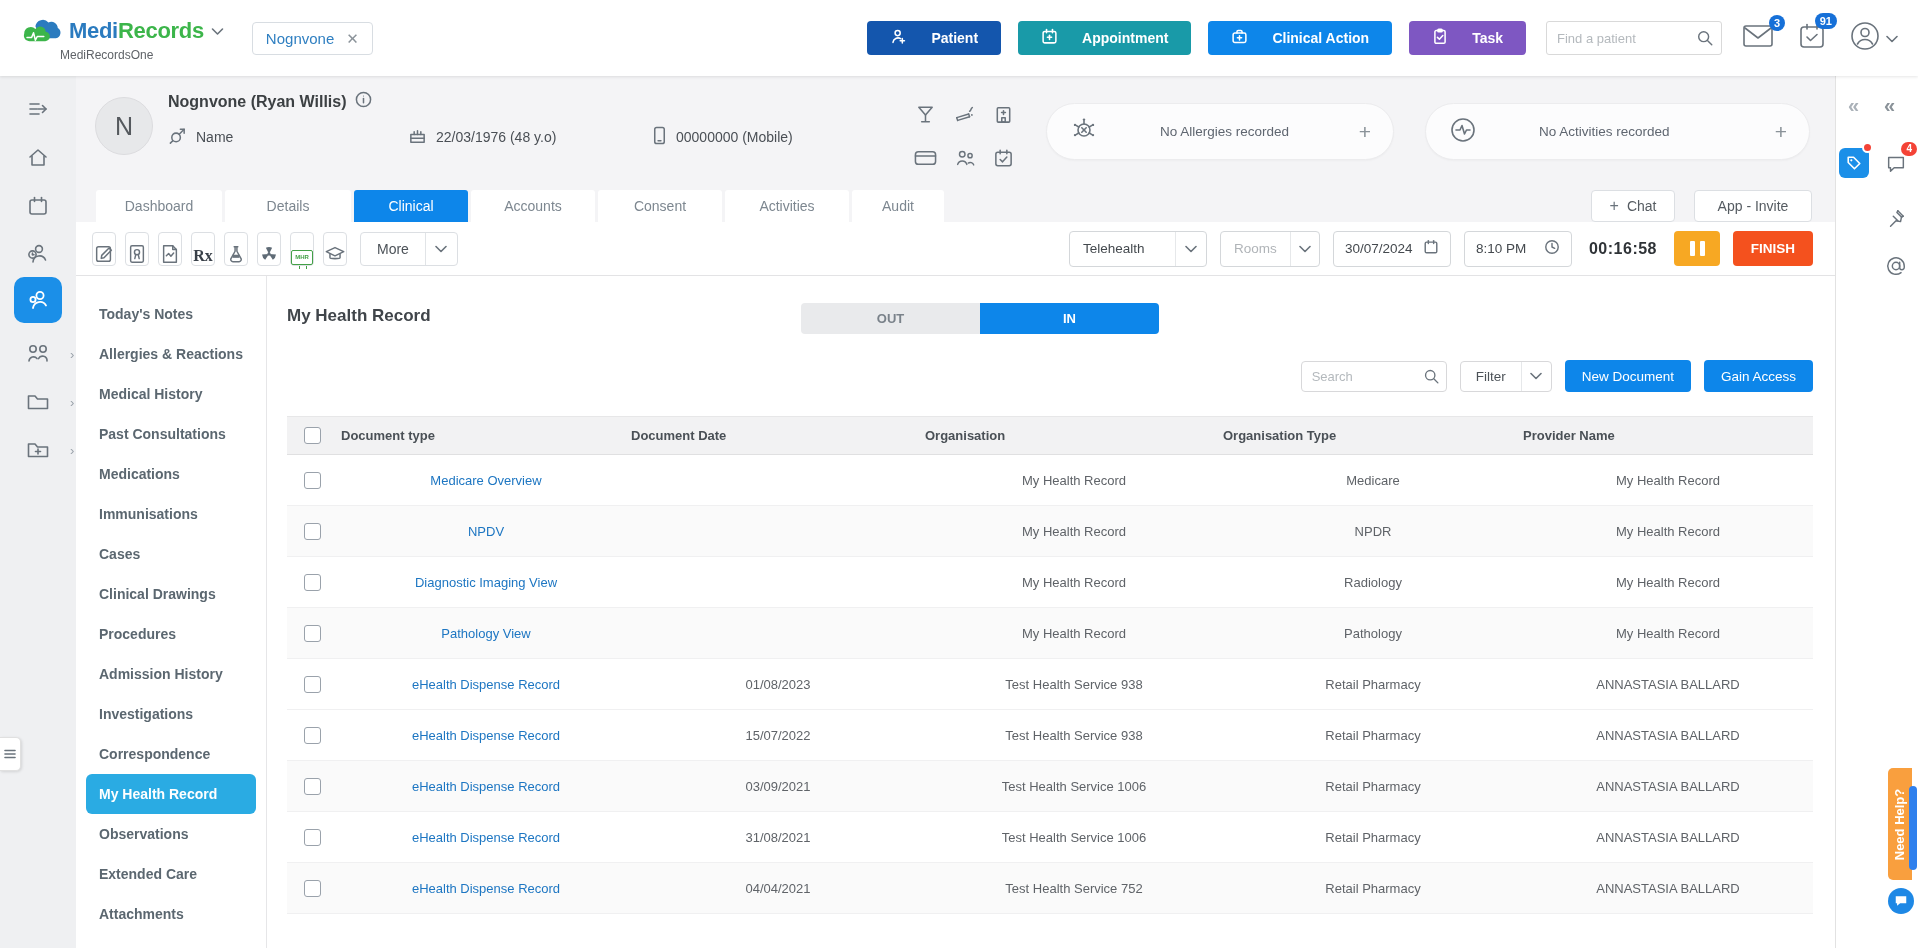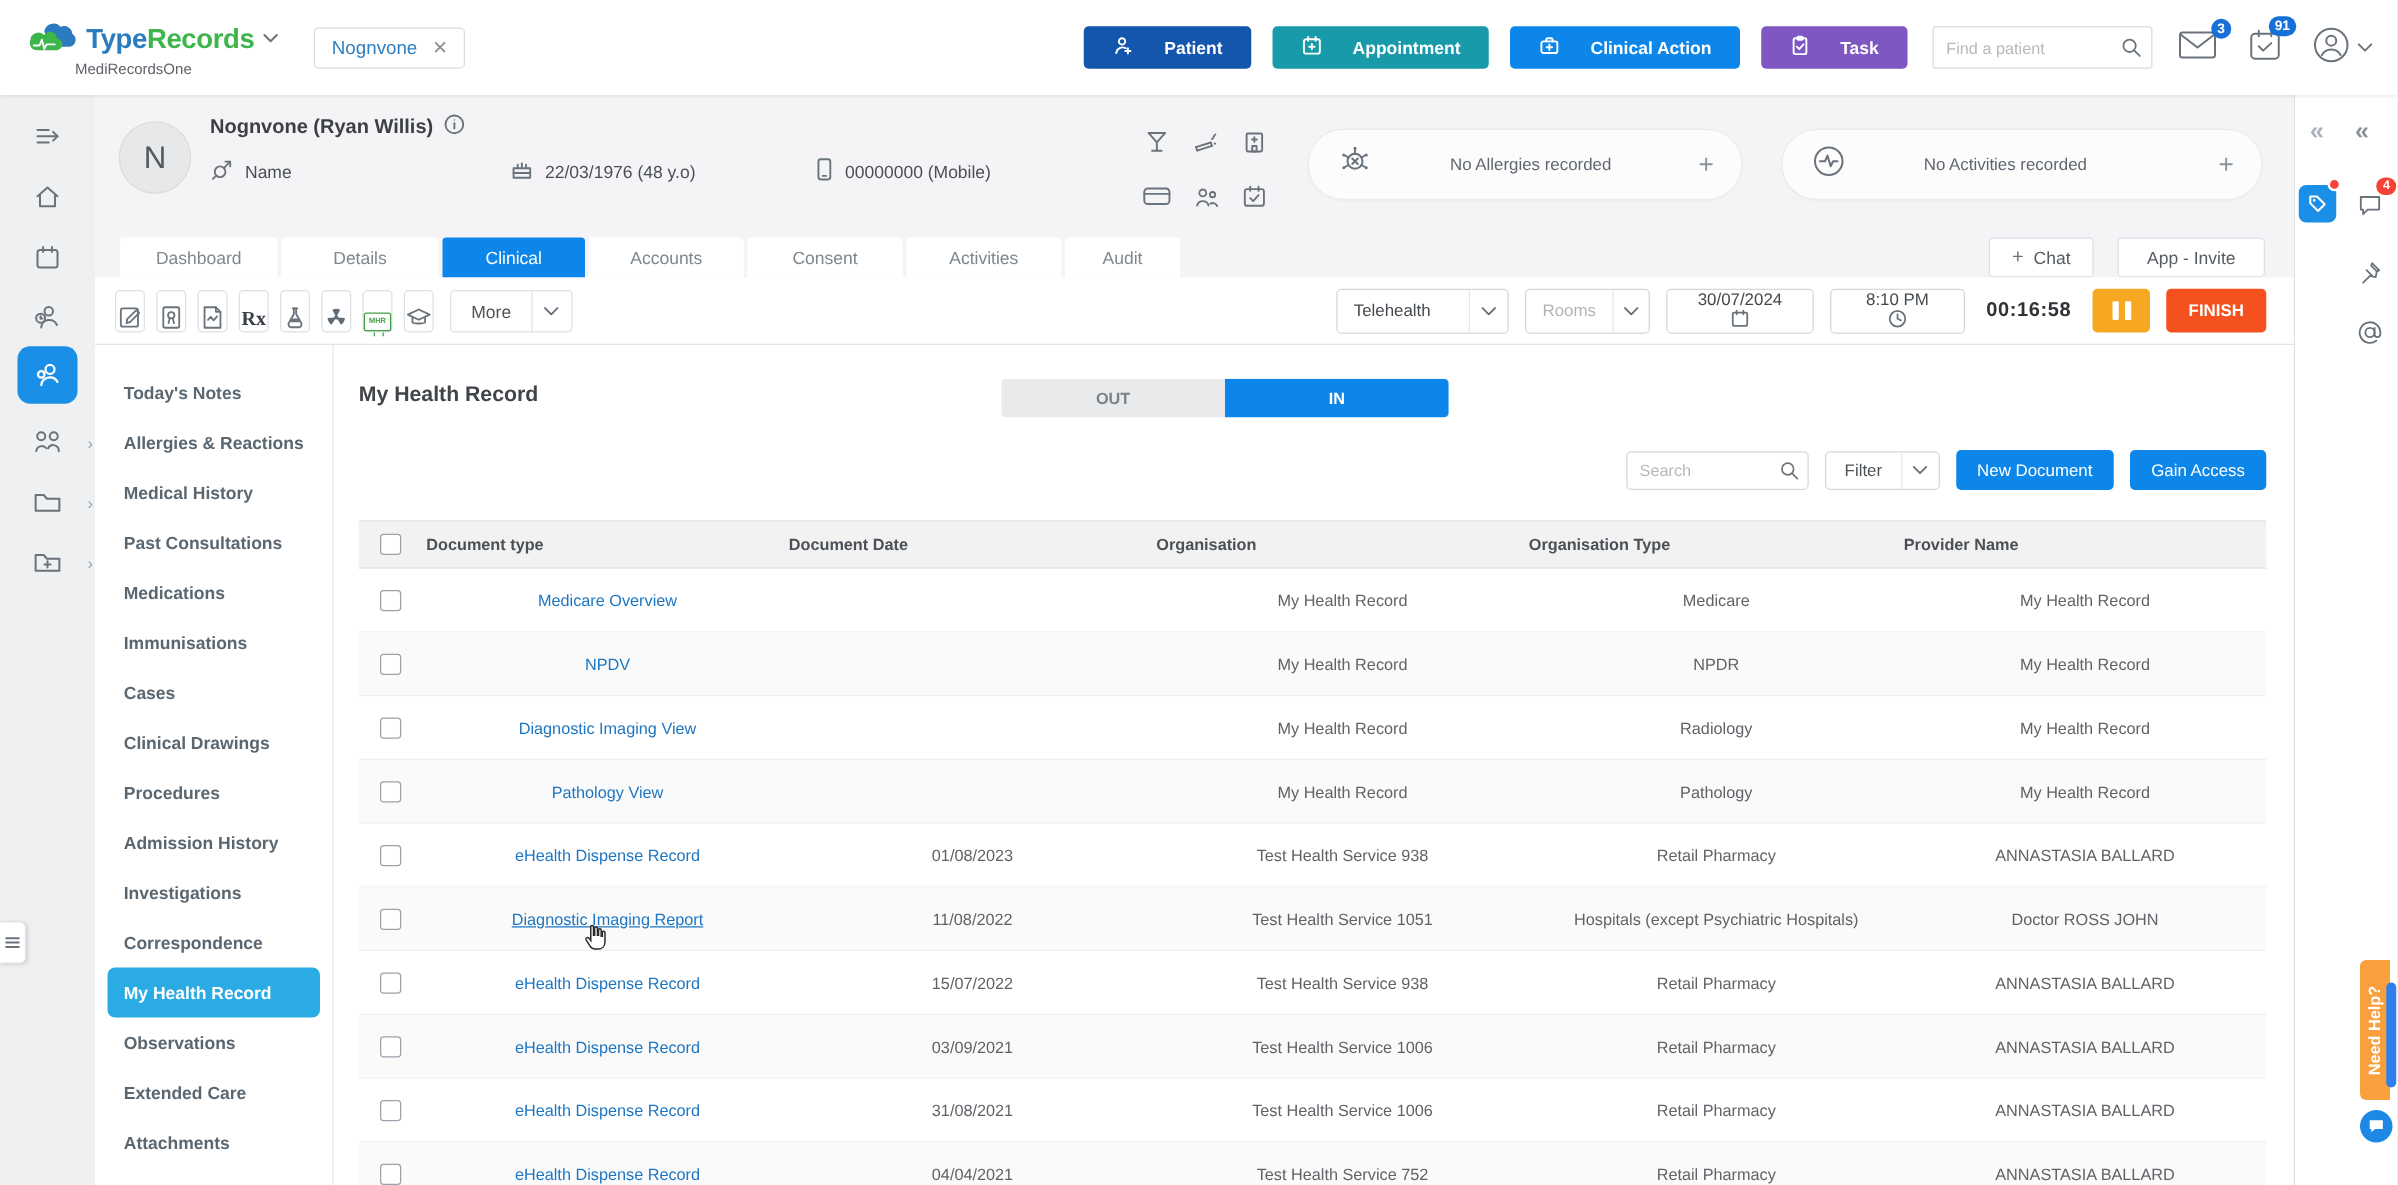--- a/index.html
+++ b/index.html
@@ -68,21 +68,21 @@
   #toolbar { position:absolute; top:222px; left:76px; width:1759px; height:54px; background:#fff; border-bottom:1px solid #e3e3e5; display:flex; align-items:center; padding:0 14px 0 16px; }
   .tool-box { width:24px; height:34px; border:1px solid #dcdfe3; border-radius:4px; background:#fff; display:flex; align-items:flex-end; justify-content:center; margin-right:9px; }
   .more-grp { display:flex; height:34px; border:1px solid #dcdfe3; border-radius:4px; overflow:hidden; margin-left:4px; }
   .more-grp .lbl { padding:0 16px; display:flex; align-items:center; font-size:14px; color:#4c5258; }
   .more-grp .chev { width:32px; border-left:1px solid #e1e4e7; display:flex; align-items:center; justify-content:center; color:#5f6b76; }
   .tool-right { margin-left:auto; display:flex; align-items:center; gap:13px; padding-right:8px; }
   .tselect { display:flex; align-items:center; height:36px; border:1px solid #d4d7da; border-radius:4px; background:#fff; }
   .tselect .lbl { padding:0 13px; font-size:13.5px; color:#44494e; }
   .tselect .lbl.ph { color:#b0b4b8; }
   .tselect .chev { width:31px; height:100%; border-left:1px solid #e6e8ea; display:flex; align-items:center; justify-content:center; color:#5f6b76; }
-  .dtbox { display:flex; align-items:center; justify-content:space-between; height:36px; border:1px solid #d4d7da; border-radius:4px; background:#fff; padding:0 11px; font-size:13.5px; color:#44494e;flex-direction:column; }
+  .dtbox { display:flex; align-items:center; justify-content:space-between; height:36px; border:1px solid #d4d7da; border-radius:4px; background:#fff; padding:0 11px; font-size:13.5px; color:#44494e; }
   .timer { font-size:16px; font-weight:700; color:#2f3337; letter-spacing:.5px; margin:0 4px; }
   .pause-btn { width:46px; height:35px; background:#f7a823; border:none; border-radius:4px; display:flex; align-items:center; justify-content:center; gap:5px; cursor:pointer; }
   .pause-btn i { display:block; width:5px; height:15px; background:#fff; border-radius:1px; }
   .finish-btn { width:80px; height:35px; background:#f4511e; border:none; border-radius:4px; color:#fff; font-weight:700; font-size:13.5px; cursor:pointer; }
 
   
   #content { position:absolute; top:276px; left:76px; width:1759px; bottom:0; background:#fff; display:flex; }
   #sidemenu { width:191px; border-right:1px solid #e6e6e8; padding-top:18px; flex:none; }
   .sm-item { height:40px; line-height:40px; margin:0 10px; padding:0 13px; font-size:14px; font-weight:700; color:#5b6770; border-radius:6px; cursor:pointer; white-space:nowrap; }
   .sm-item.active { background:#2aabe3; color:#fff; }
@@ -128,21 +128,21 @@
   <div id="topbar">
     <div class="brand-wrap">
       <div class="brand-row">
         <span>
           <svg width="42" height="28" viewBox="0 0 44 30">
             <path d="M16 12a8 8 0 0 1 14-4 7 7 0 0 1 10 6 6 6 0 0 1-2 11H22z" fill="#2b7bbf"></path>
             <path d="M4 20a7 7 0 0 1 12-5 6 6 0 0 1 11 3 5 5 0 0 1-1 10H10a6 6 0 0 1-6-8z" fill="#3cb54a"></path>
             <polyline points="7,24 12,24 14,19 16,27 18,23 25,23" fill="none" stroke="#fff" stroke-width="1.6" stroke-linecap="round" stroke-linejoin="round"></polyline>
           </svg>
         </span>
-        <span class="brand-text"><span class="brand-medi">Type</span><span class="brand-records">Records</span></span>
+        <span class="brand-text"><span class="brand-medi">Medi</span><span class="brand-records">Records</span></span>
         <span class="brand-chev">
           <svg width="13" height="9" viewBox="0 0 13 9">
               <polyline points="1.5,2 6.5,7 11.5,2" class="ic"></polyline>
             </svg>
         </span>
       </div>
       <div class="brand-sub">MediRecordsOne</div>
     </div>
 
     <div class="patient-tab">
@@ -664,32 +664,20 @@
             <div class="t-row">
     <div>
                 <div class="cbox"></div>
               </div>
     <div class="cell"><a class="doc-link">eHealth Dispense Record</a></div>
     <div class="cell">01/08/2023</div>
     <div class="cell">Test Health Service 938</div>
     <div class="cell">Retail Pharmacy</div>
     <div class="cell">ANNASTASIA BALLARD</div>
   </div>
-            <div class="t-row alt hover">
-    <div>
-                <div class="cbox"></div>
-              </div>
-    <div class="cell"><a class="doc-link">Diagnostic Imaging Report<span class="cursor-svg"><svg width="22" height="24" viewBox="0 0 24 26">
-                      <path d="M9.5 2.5c.7 0 1.2.5 1.2 1.2V11h1V5c0-.7.5-1.2 1.2-1.2s1.2.5 1.2 1.2v6h1V6.5c0-.7.5-1.1 1.1-1.1.7 0 1.2.4 1.2 1.1V12h1V8.6c0-.6.5-1.1 1.1-1.1.7 0 1.2.5 1.2 1.1v8c0 4-2.5 6.5-6 6.5h-2.3c-2.3 0-4-1.2-5-3L4.3 15c-.4-.7-.1-1.6.6-1.9.6-.3 1.3-.1 1.7.4l1.7 2.2V3.7c0-.7.5-1.2 1.2-1.2z" fill="#fff" stroke="#2b2b2b" stroke-width="1.3"></path>
-                    </svg></span></a></div>
-    <div class="cell">11/08/2022</div>
-    <div class="cell">Test Health Service 1051</div>
-    <div class="cell">Hospitals (except Psychiatric Hospitals)</div>
-    <div class="cell">Doctor ROSS JOHN</div>
-  </div>
             <div class="t-row">
     <div>
                 <div class="cbox"></div>
               </div>
     <div class="cell"><a class="doc-link">eHealth Dispense Record</a></div>
     <div class="cell">15/07/2022</div>
     <div class="cell">Test Health Service 938</div>
     <div class="cell">Retail Pharmacy</div>
     <div class="cell">ANNASTASIA BALLARD</div>
   </div>

